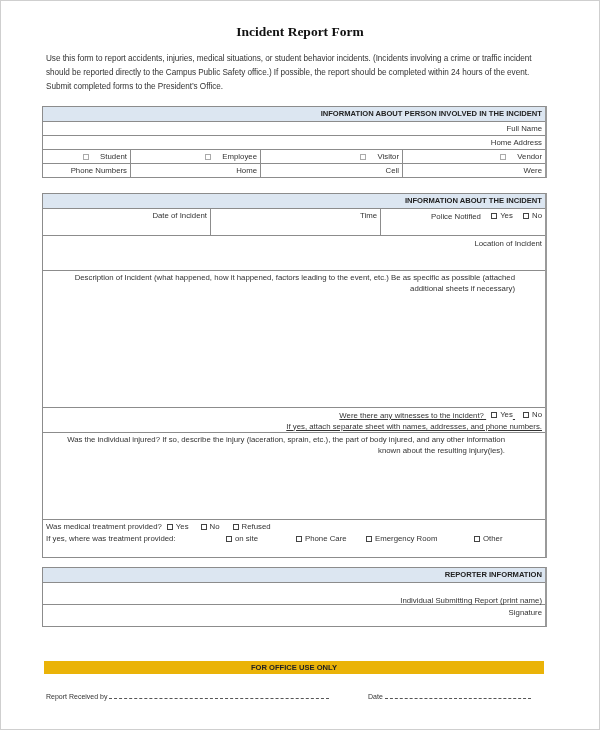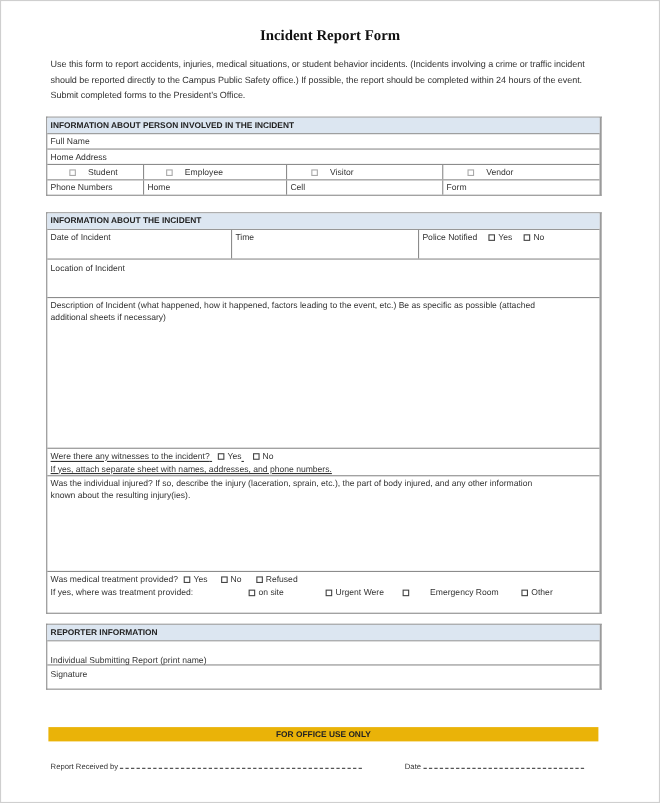--- a/index.html
+++ b/index.html
@@ -10,21 +10,21 @@
   .page-frame { position: absolute; left: 0; top: 0; width: 598px; height: 728px; border: 1px solid #cfcfcf; }
   .title {
     position: absolute; left: 0; top: 24px; width: 600px; text-align: center;
     font-family: "Liberation Serif", serif; font-weight: bold; font-size: 13.5px; color: #111;
   }
   .intro {
     position: absolute; left: 46px; top: 52px; width: 510px;
     font-size: 8.2px; line-height: 14px; color: #333; letter-spacing: -0.05px;
   }
   .tbl { position: absolute; left: 42px; width: 505px; border: 1px solid #8c8c8c; border-right: 2px solid #9a9a9a; box-sizing: border-box; }
-  .row { display: flex; border-top: 1px solid #8c8c8c; box-sizing: border-box; }
+  .row { display: flex; border-top: 1px solid #8c8c8c; box-sizing: border-box; text-align: right; }
   .row:first-child { border-top: none; }
   .cell {
     font-size: 7.8px; color: #333; padding: 1px 3px 0 3px; box-sizing: border-box;
     border-left: 1px solid #8c8c8c; line-height: 11px;
   }
   .cell:first-child { border-left: none; }
   .hdr { background: #dce6f1; font-weight: bold; font-size: 7.6px; color: #222; padding: 2px 3px; height: 14px; box-sizing: border-box; line-height: 10px; }
   .cb { display: inline-block; width: 6px; height: 6px; border: 1px solid #444; vertical-align: -1px; margin-right: 3px; box-sizing: border-box; }
   .cb.light { border-color: #aaa; }
   .opt { display: inline-flex; align-items: center; }
@@ -64,21 +64,21 @@
       <span class="cb light"></span><span style="margin-left:8px;">Visitor</span>
     </div>
     <div class="cell" style="flex:1; padding-left:22px;">
       <span class="cb light"></span><span style="margin-left:8px;">Vendor</span>
     </div>
   </div>
   <div class="row" style="height:14px;">
     <div class="cell" style="width:87px;">Phone Numbers</div>
     <div class="cell" style="width:130px;">Home</div>
     <div class="cell" style="width:142px;">Cell</div>
-    <div class="cell" style="flex:1;">Form</div>
+    <div class="cell" style="flex:1;">Were</div>
   </div>
 </div>
 
 <div class="tbl" style="top:193px;">
   <div class="row" style="height:14px;">
     <div class="cell hdr" style="flex:1;">INFORMATION ABOUT THE INCIDENT</div>
   </div>
   <div class="row" style="height:27px;">
     <div class="cell" style="width:167px;">Date of Incident</div>
     <div class="cell" style="width:170px;">Time</div>
@@ -137,23 +137,23 @@
           </span>
       </div>
       <div style="position:relative; height:12px; margin-top:1px;padding-left:36px;">
         <span style="position:absolute; left:0;">If yes, where was treatment provided:</span>
         <span class="opt" style="position:absolute; left:180px;">
             <span class="cb"></span>
             <span>on site</span>
           </span>
         <span class="opt" style="position:absolute; left:250px;">
             <span class="cb"></span>
-            <span>Urgent Were</span>
+            <span>Phone Care</span>
           </span>
-        <span class="opt" style="position:absolute; left:320px;gap:16px;">
+        <span class="opt" style="position:absolute; left:320px;">
             <span class="cb"></span>
             <span>Emergency Room</span>
           </span>
         <span class="opt" style="position:absolute; left:428px;">
             <span class="cb"></span>
             <span>Other</span>
           </span>
       </div>
     </div>
   </div>

